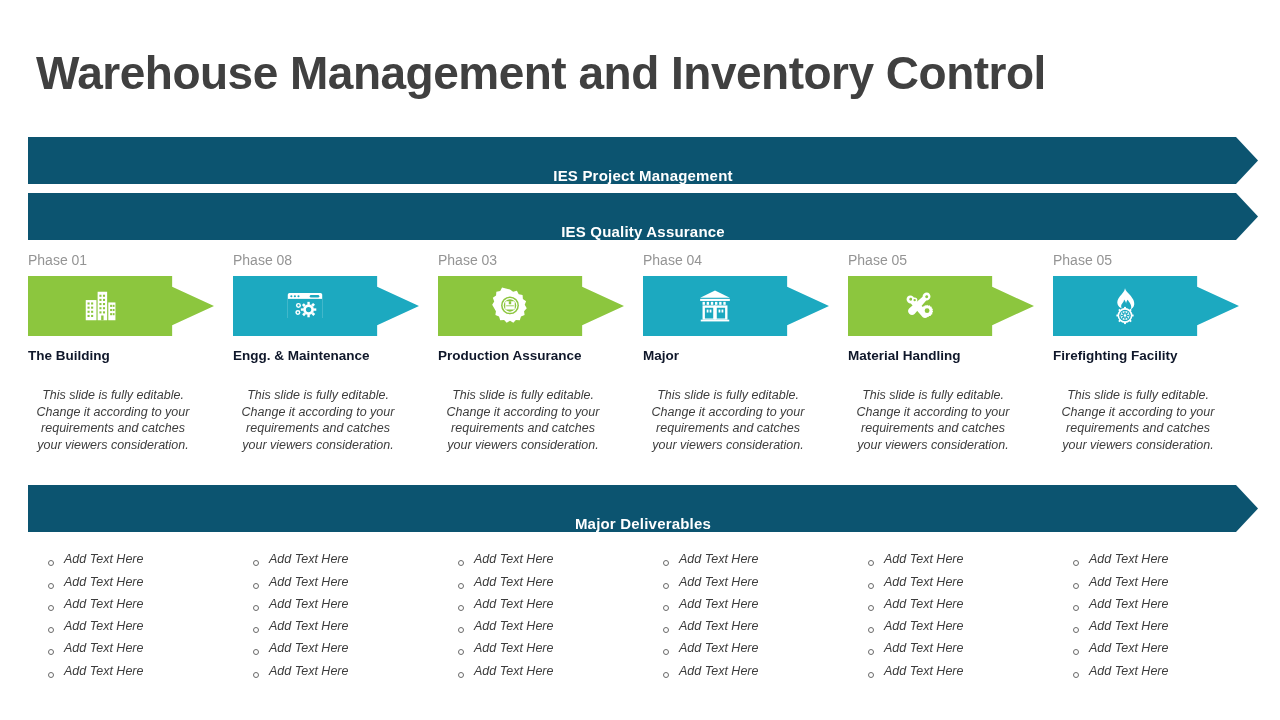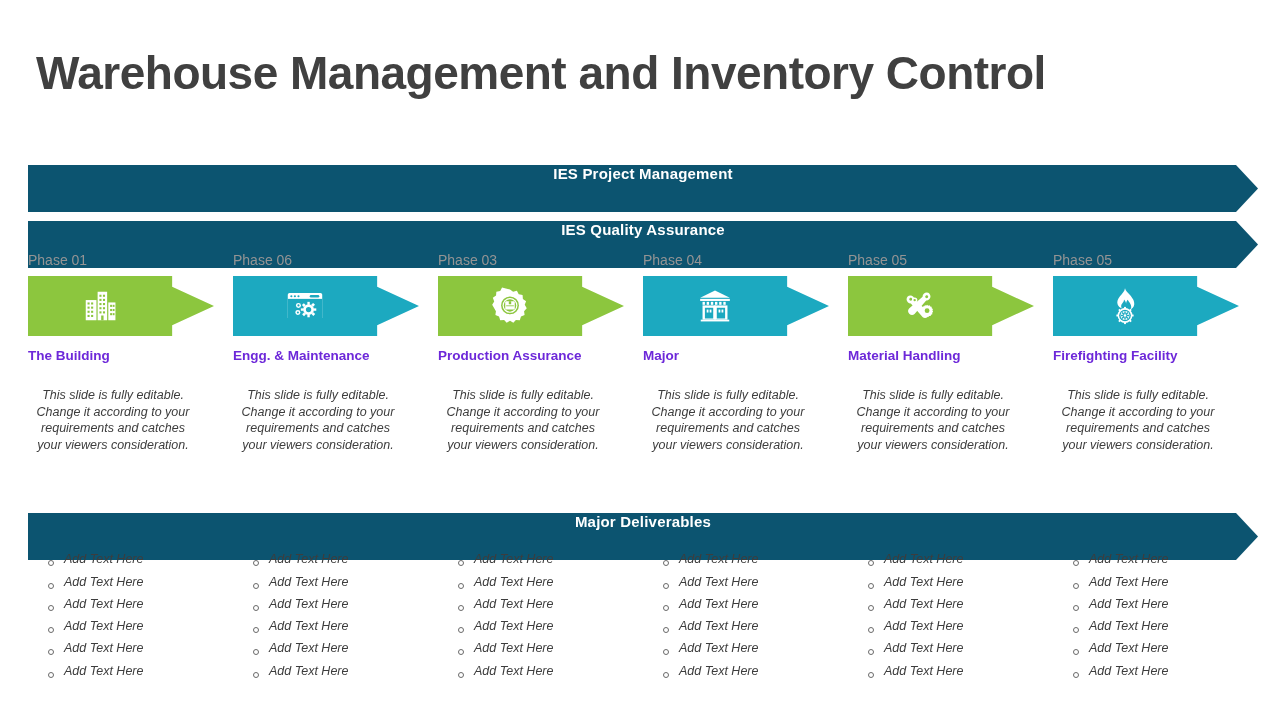--- a/index.html
+++ b/index.html
@@ -24,24 +24,23 @@
   }
 
   
   .banner{
     position:absolute;
     left:28px;
     width:1230px;
     height:47px;
     background:#0C5470;
     display:flex;
-    align-items:flex-start;
+    align-items:flex-end;
     justify-content:center;
     clip-path:polygon(0 0, calc(100% - 22px) 0, 100% 50%, calc(100% - 22px) 100%, 0 100%);
-    margin-top:28px;
   }
   .banner-label{
     color:#ffffff;
     font-size:15px;
     font-weight:bold;
     letter-spacing:0.2px;
   }
   #banner-pm   { top:137px; }
   #banner-qa   { top:193px; }
   #banner-md   { top:485px; }
@@ -83,21 +82,21 @@
     transform:translateX(-50%);
     width:40px; height:40px;
     display:flex; align-items:center; justify-content:center;
   }
   .phase-icon svg{ width:38px; height:38px; fill:#ffffff; }
 
   .phase-title{
     margin-top:12px;
     font-size:13.5px;
     font-weight:bold;
-    color:#6d28d9;
+    color:#0f172a;
     text-align:center;
   }
   .phase-desc{
     margin-top:24px;
     width:170px;
     font-size:12.5px;
     font-style:italic;
     color:#3d3d3d;
     line-height:1.32;
     text-align:center;
@@ -182,21 +181,21 @@
               <rect x="49" y="44" width="3.5" height="3.5"></rect>
               <rect x="53.5" y="44" width="3" height="3.5"></rect>
             </g>
           </svg>
         </div>
       </div>
       <div class="phase-title">The Building</div>
       <div class="phase-desc">This slide is fully editable. Change it according to your requirements and catches your viewers consideration.</div>
     </div>
     <div class="phase-col">
-      <div class="phase-label">Phase 06</div>
+      <div class="phase-label">Phase 08</div>
       <div class="phase-bar teal">
         <div class="phase-icon">
           <svg viewBox="0 0 64 64">
             <path d="M6 10h52a3 3 0 013 3v38a3 3 0 01-3 3H6a3 3 0 01-3-3V13a3 3 0 013-3z"></path>
     <g fill="#1CA9C0">
               <rect x="3" y="20" width="58" height="34"></rect>
               <circle cx="9" cy="15.5" r="1.8"></circle>
               <circle cx="15" cy="15.5" r="1.8"></circle>
               <circle cx="21" cy="15.5" r="1.8"></circle>
               <rect x="40" y="13.5" width="16" height="4" rx="2"></rect>

